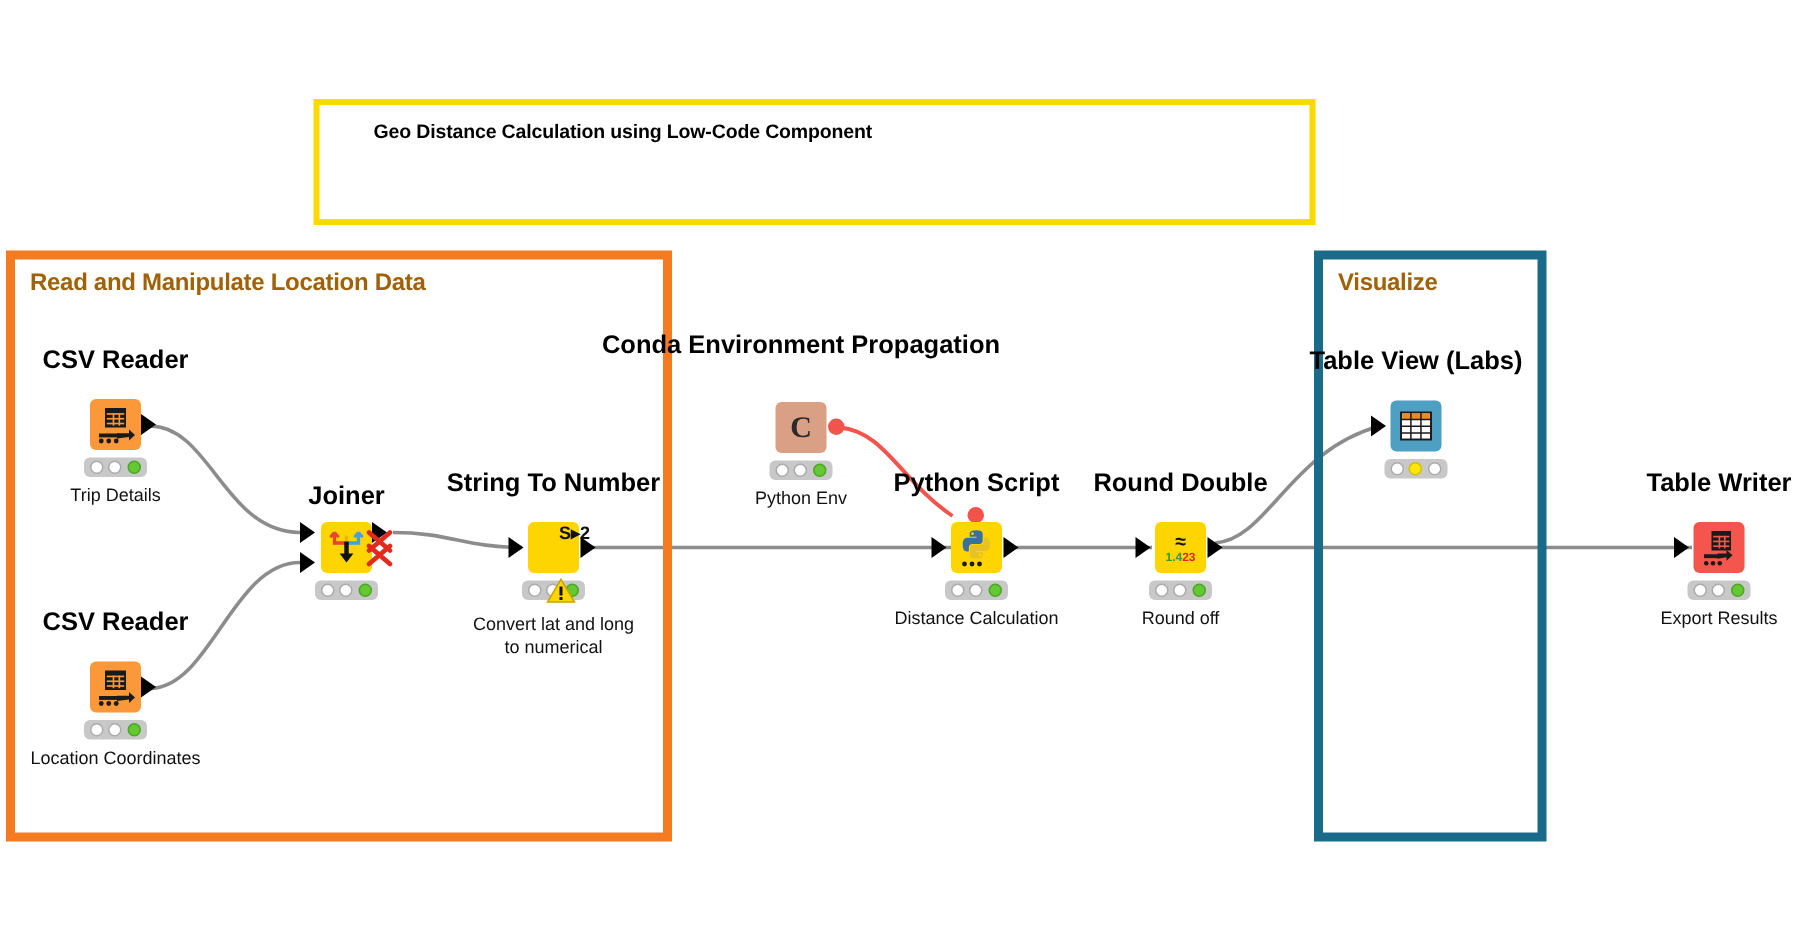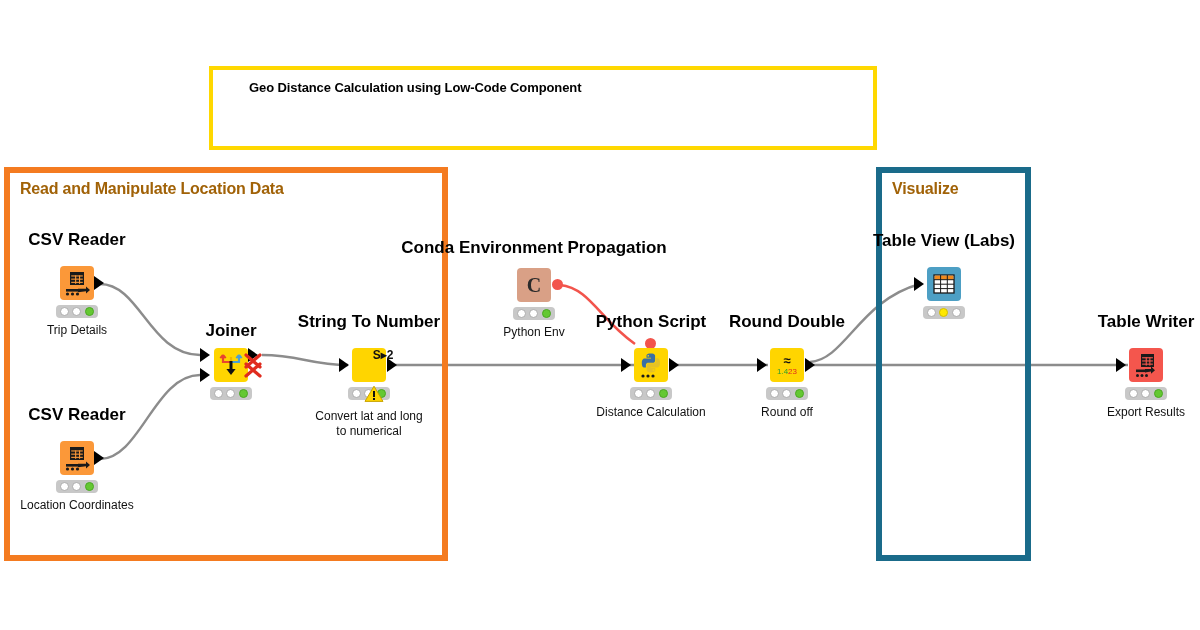--- a/index.html
+++ b/index.html
@@ -270,21 +270,21 @@
     </div>
     <svg class="warn-badge" viewBox="0 0 20 18">
       <path d="M 10 1.2 L 19 16.4 L 1 16.4 Z" fill="#ffd500" stroke="#c9a400" stroke-width="1"></path>
       <rect x="9" y="6" width="2" height="6" fill="#111111"></rect>
       <rect x="9" y="13" width="2" height="2" fill="#111111"></rect>
     </svg>
     <div class="node-label" style="top:44px; white-space:normal; width:120px;">Convert lat and long to numerical</div>
   </div>
 
   <div class="node" style="left:534px; top:285px;">
-    <div class="node-title two-line" style="bottom:30px; line-height:15px;margin-top:34px;"><span>Conda Environment Propagation</span></div>
+    <div class="node-title two-line" style="bottom:48px; line-height:15px;margin-top:34px;"><span>Conda Environment Propagation</span></div>
     <div class="node-body" style="background:#d9a086; display:flex; align-items:center; justify-content:center;">
       <span style="font-size:20px; font-weight:bold; color:#2b2b2b; font-family:'Liberation Serif', serif;">C</span>
     </div>
     <div class="port-dot" style="left:18px; top:-6px;"></div>
     <div class="node-status">
       <span class="light"></span>
       <span class="light"></span>
       <span class="light green"></span>
     </div>
     <div class="node-label">Python Env</div>
@@ -311,21 +311,21 @@
     </div>
     <div class="node-label">Distance Calculation</div>
   </div>
 
   <div class="node" style="left:787px; top:365px;">
     <div class="node-title">Round Double</div>
     <div class="port" style="left:-30px; top:-7px;"></div>
     <div class="port" style="left:18px; top:-7px;"></div>
     <div class="node-body" style="background:#ffd500; display:flex; flex-direction:column; align-items:center; justify-content:center; line-height:1;">
       <span style="font-size:13px; font-weight:bold; color:#111111; margin-bottom:1px;">≈</span>
-      <span style="font-size:8px; font-weight:normal; color:#2e9e2e;"><span>1.4</span><span style="color:#e02b1e;">23</span></span>
+      <span style="font-size:8px; font-weight:bold; color:#2e9e2e;"><span>1.4</span><span style="color:#e02b1e;">23</span></span>
     </div>
     <div class="node-status">
       <span class="light"></span>
       <span class="light"></span>
       <span class="light green"></span>
     </div>
     <div class="node-label">Round off</div>
   </div>
 
   <div class="node" style="left:944px; top:284px;">

